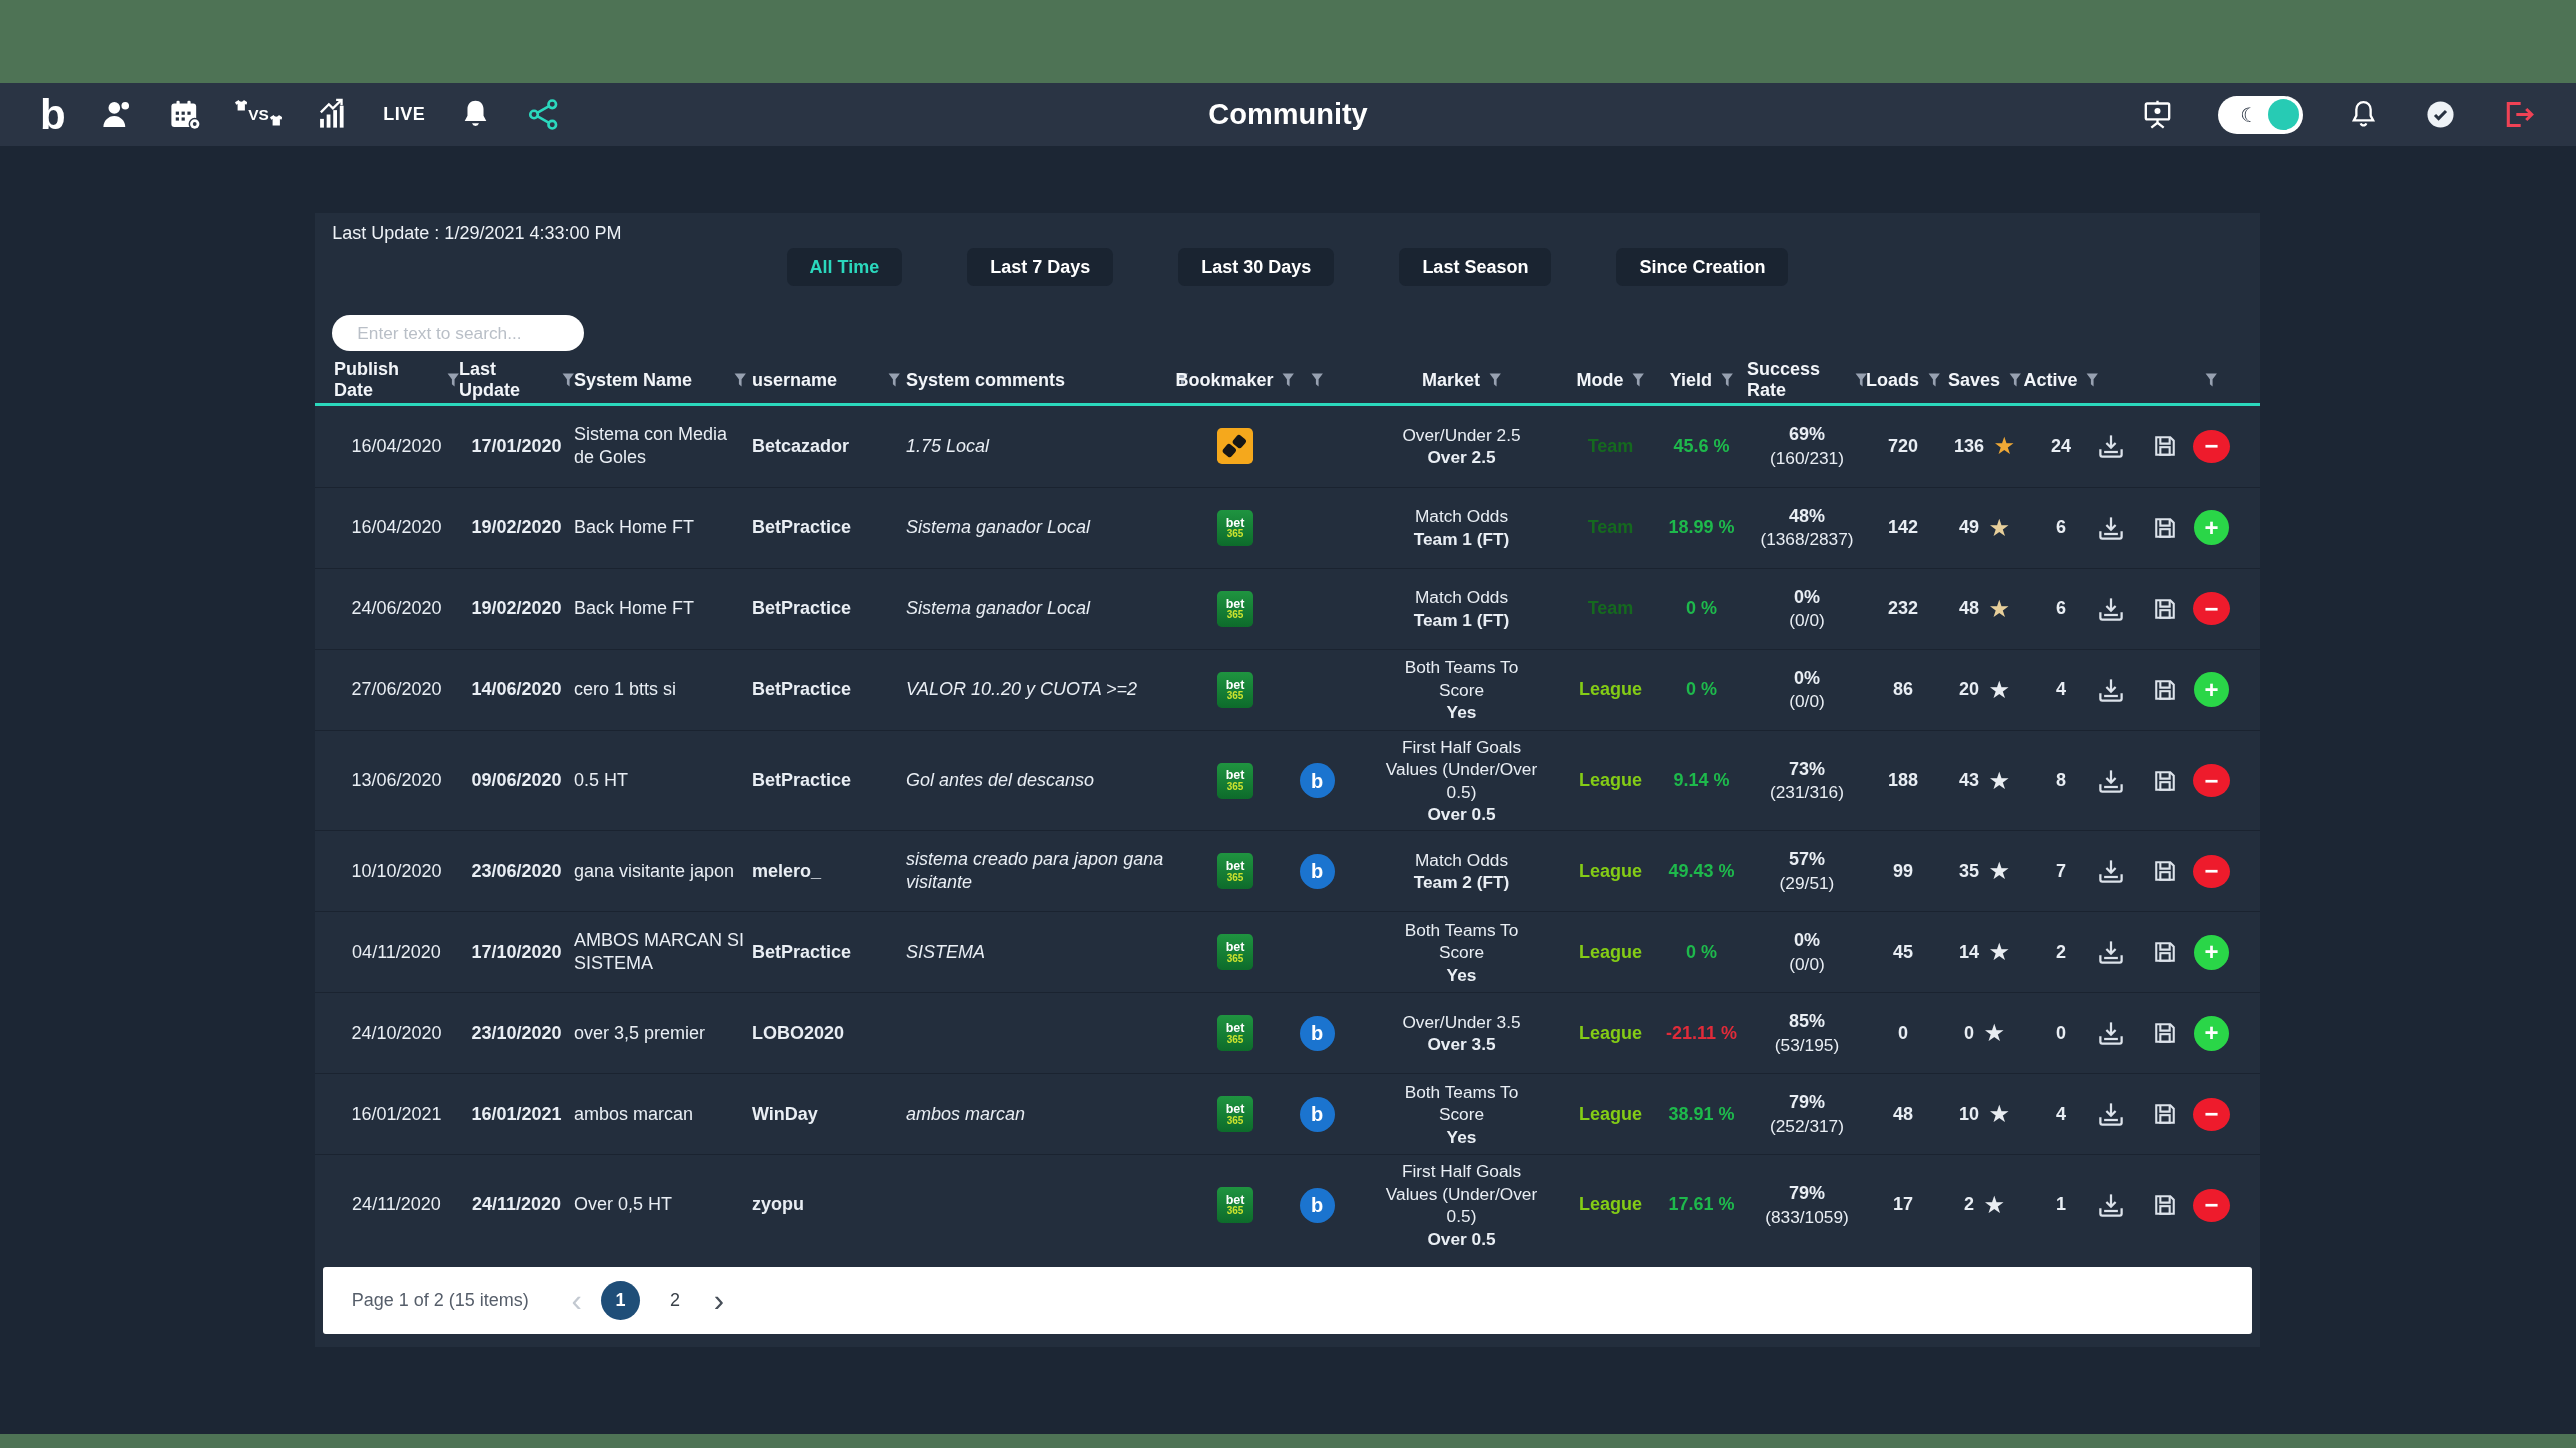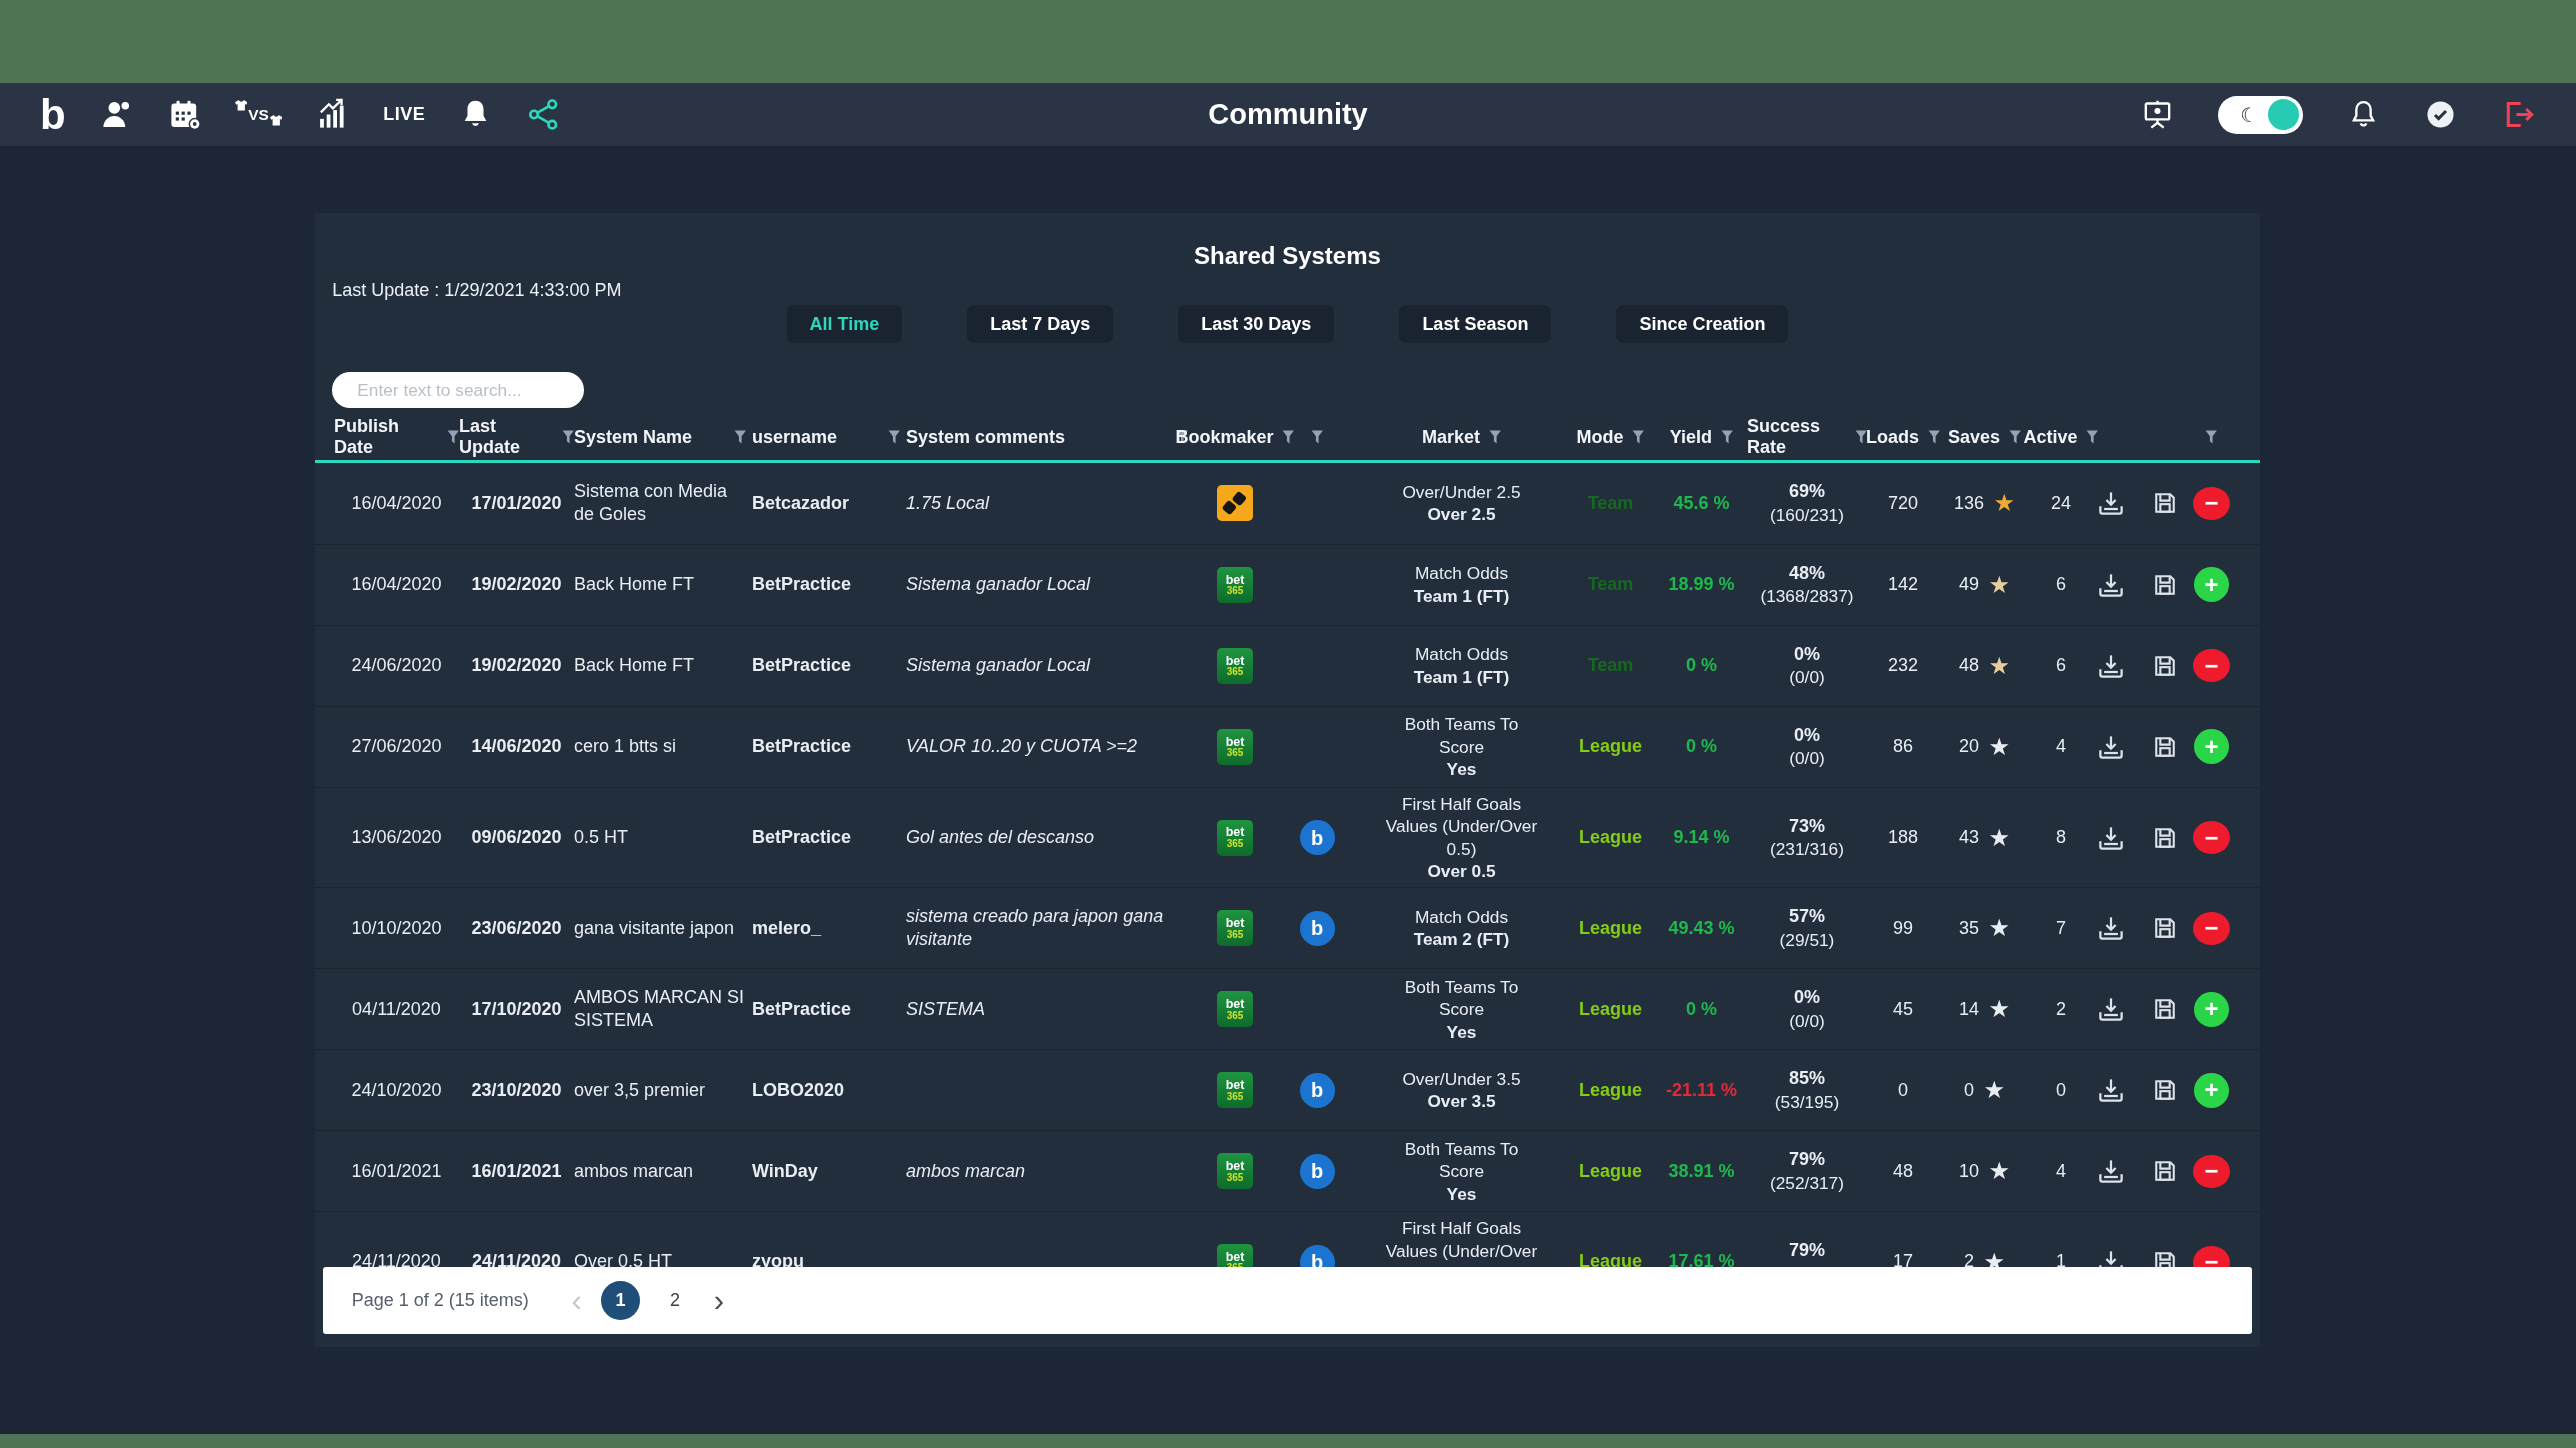--- a/index.html
+++ b/index.html
@@ -55,21 +55,21 @@
   .c-bold{font-weight:700;}
   .c-comment{font-style:italic;}
   .market{display:block;font-size:17.3px;}
   .market .sel{font-weight:700;}
   .mode-team{color:#15691f;font-weight:700;}
   .mode-league{color:#84cc16;font-weight:700;}
   .yield-pos{color:#1eb94c;font-weight:700;}
   .yield-neg{color:#e02b39;font-weight:700;}
   .success b{display:block;font-size:18px;}
   .success span{font-size:17.3px;display:block;}
-  .num{font-weight:400;text-align:right;}
+  .num{font-weight:700;text-align:right;}
   .star{font-size:24px;margin-left:9.6px;line-height:1;}
   .star-gold{color:#efa836;}
   .star-mixed{color:#e7cf9b;}
   .star-white{color:#e9edf2;}
   .actions{gap:25px;}
   .icon-btn{background:none;border:none;padding:0;cursor:pointer;display:flex;}
   .status-btn{width:37px;height:33px;border-radius:50%;border:none;color:#fff;font-size:24px;font-weight:700;
     display:flex;align-items:center;justify-content:center;cursor:pointer;line-height:1;padding:0;}
   .status-remove{background:#ee1b2c;}
   .status-add{background:#2ad648;width:35px;height:35px;}
@@ -199,21 +199,20 @@
         <button class="nav-btn">
           <svg viewBox="0 0 24 24" width="35" height="35" fill="none" stroke="#ef4255" stroke-width="2.1">
             <path d="M13.5 4.5H5v15h8.5"></path>
             <path d="M10.5 12h10M17.3 8.2l3.8 3.8-3.8 3.8"></path>
           </svg>
         </button>
       </div>
   </div>
 
   <div class="card">
-    <div class="card-title">Shared Systems</div>
     <div class="card-head">
       <span class="last-update">Last Update : 1/29/2021 4:33:00 PM</span>
       <div class="filters">
           <button class="pill active">All Time</button>
           <button class="pill">Last 7 Days</button>
           <button class="pill">Last 30 Days</button>
           <button class="pill">Last Season</button>
           <button class="pill">Since Creation</button>
         </div>
       <input class="search" type="text" placeholder="Enter text to search..." style="">

